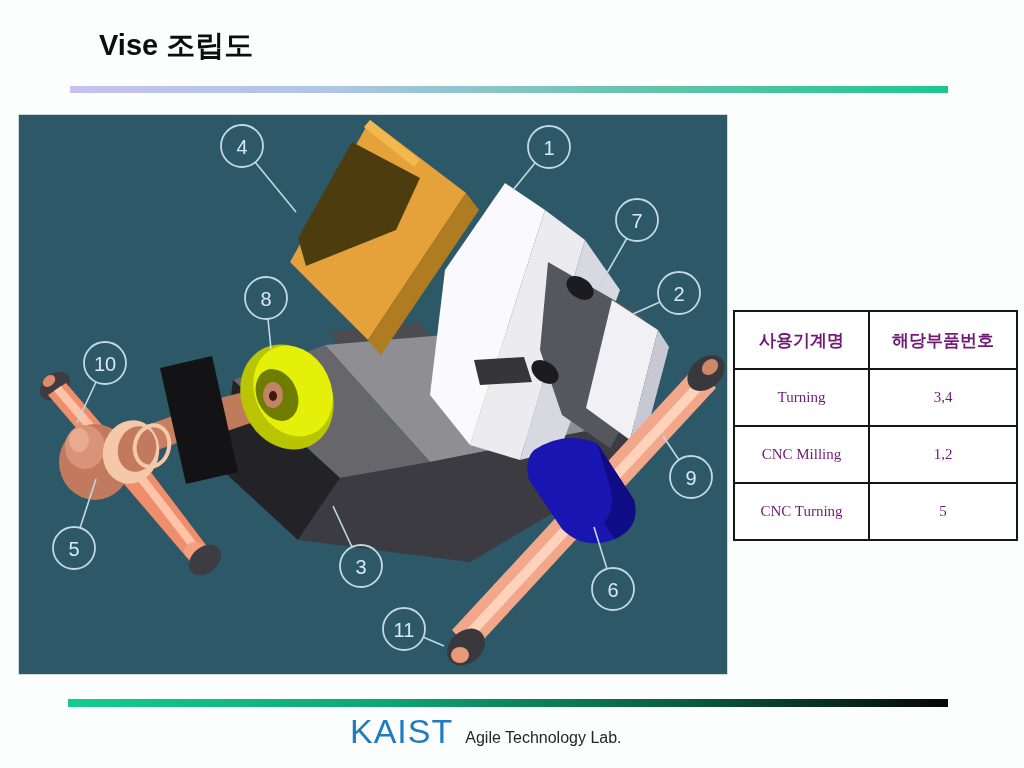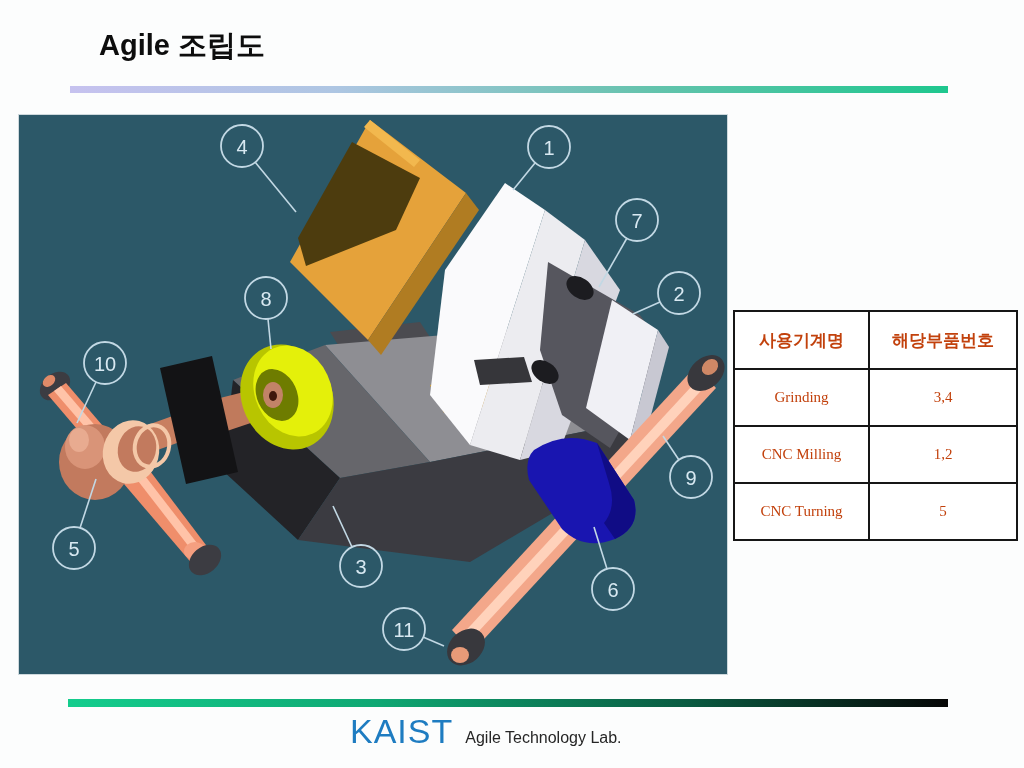--- a/index.html
+++ b/index.html
@@ -6,37 +6,37 @@
   .slide{position:relative;width:1024px;height:768px;background:#fcfdfd;overflow:hidden;
          font-family:"Liberation Sans",sans-serif;}
   .title{position:absolute;left:99px;top:26px;font-size:29px;font-weight:bold;color:#0d0d0d;}
   .bar-top{position:absolute;left:70px;top:86px;width:878px;height:7px;
            background:linear-gradient(to right,#c6c2ef 0%,#aec6e3 30%,#66c3ae 65%,#1ec78e 100%);}
   .bar-bottom{position:absolute;left:68px;top:699px;width:880px;height:8px;
            background:linear-gradient(to right,#14cd8d 0%,#0fa873 35%,#0a5c42 70%,#060606 100%);}
   .diagram{position:absolute;left:19px;top:115px;width:708px;height:559px;
            outline:1px solid rgba(120,150,160,.35);}
   .parts-table{position:absolute;left:733px;top:310px;border-collapse:collapse;background:#ffffff;
-           font-family:"Liberation Serif","DejaVu Serif",serif;color:#c2410c;}
+           font-family:"Liberation Serif","DejaVu Serif",serif;color:#701a75;}
   .parts-table th,.parts-table td{border:2px solid #161616;text-align:center;vertical-align:middle;padding:0;}
   .parts-table th{height:56px;font-size:17px;font-weight:600;}
   .parts-table td{height:55px;font-size:15px;}
   .parts-table th:first-child,.parts-table td:first-child{width:133px;}
   .parts-table th:last-child,.parts-table td:last-child{width:146px;border-radius:27px;}
   .footer{position:absolute;left:350px;top:712px;display:flex;align-items:baseline;gap:12px;}
   .kaist{font-size:34px;color:#1e7cc1;letter-spacing:1px;}
   .lab{font-size:16px;color:#262626;}
   .callout-num{font-family:"Liberation Sans",sans-serif;}
 </style>
 </head>
 <body>
 
 <div class="slide">
 
-  <div class="title">Agile 조립도</div>
+  <div class="title">Vise 조립도</div>
   <div class="bar-top"></div>
 
   <svg class="diagram" viewBox="0 0 708 559" width="708" height="559" xmlns="http://www.w3.org/2000/svg">
     <rect x="0" y="0" width="708" height="559" fill="#2c5868"></rect>
 
     <g>
       <polygon points="311,217 401,207 426,245 336,257" fill="#4b4b50"></polygon>
       <polygon points="306,230 533,211 633,303 411,347" fill="#8e8e93"></polygon>
       <polygon points="214,265 306,230 411,347 321,363" fill="#66666b"></polygon>
       <polygon points="214,265 321,363 279,425 203,355" fill="#232327"></polygon>
@@ -185,21 +185,21 @@
 
   <table class="parts-table">
     <thead>
       <tr>
           <th>사용기계명</th>
           <th>해당부품번호</th>
         </tr>
     </thead>
     <tbody>
         <tr>
-          <td>Grinding</td>
+          <td>Turning</td>
           <td>3,4</td>
         </tr>
         <tr>
           <td>CNC Milling</td>
           <td>1,2</td>
         </tr>
         <tr>
           <td>CNC Turning</td>
           <td>5</td>
         </tr>

